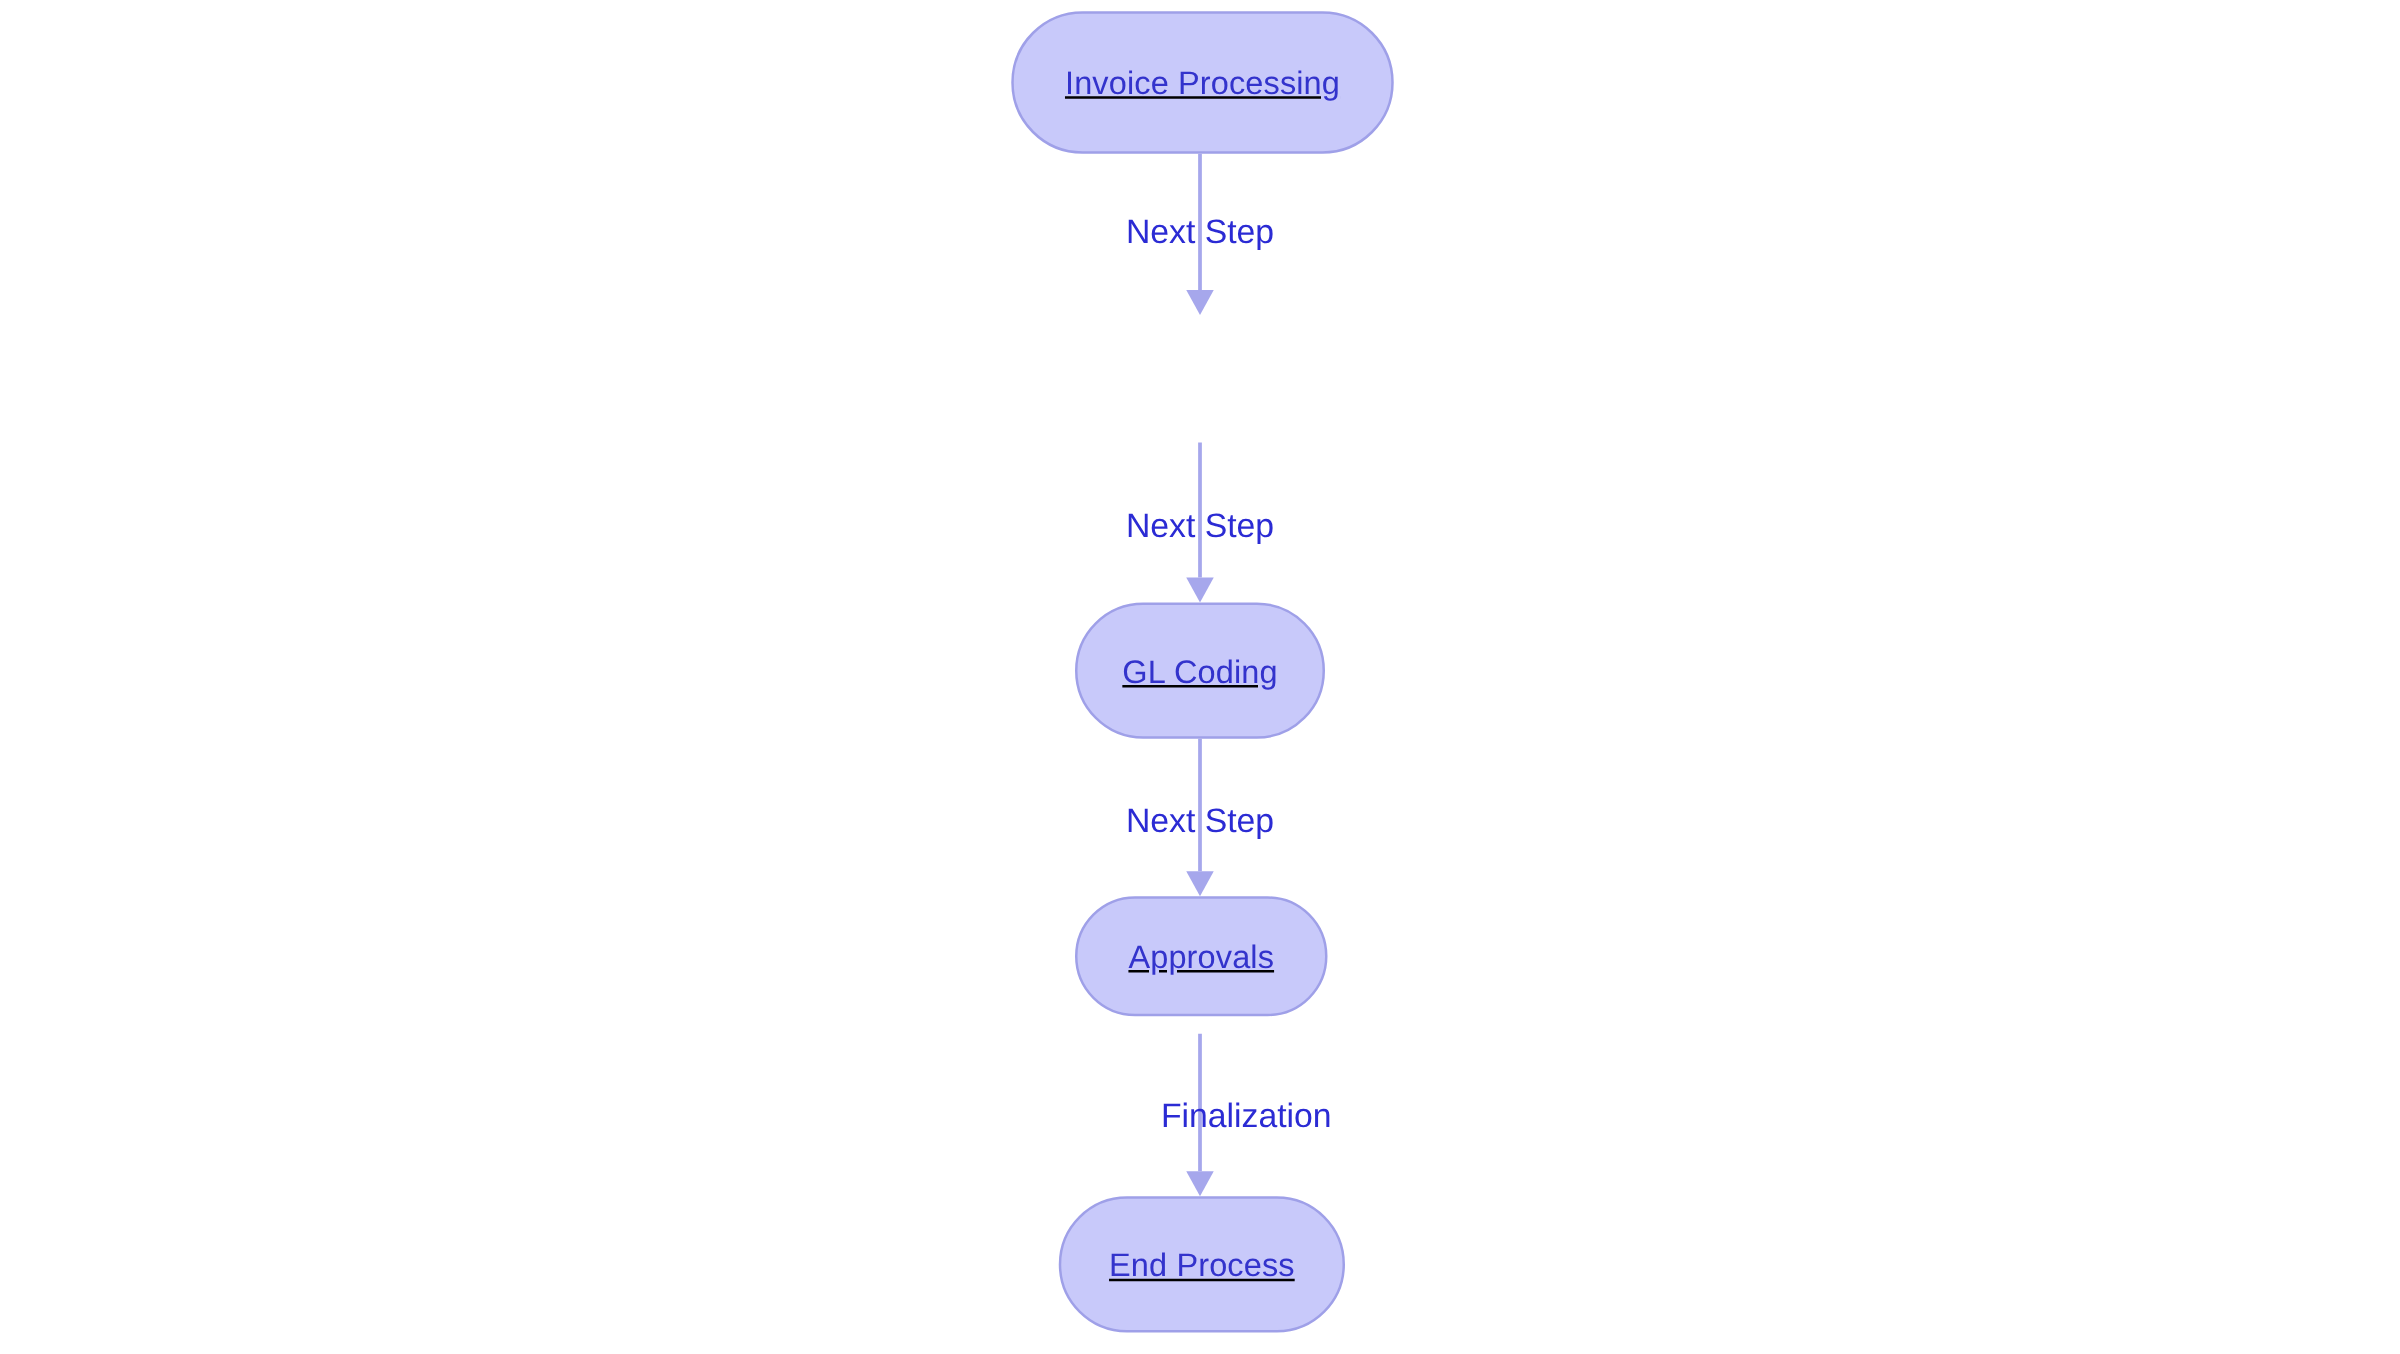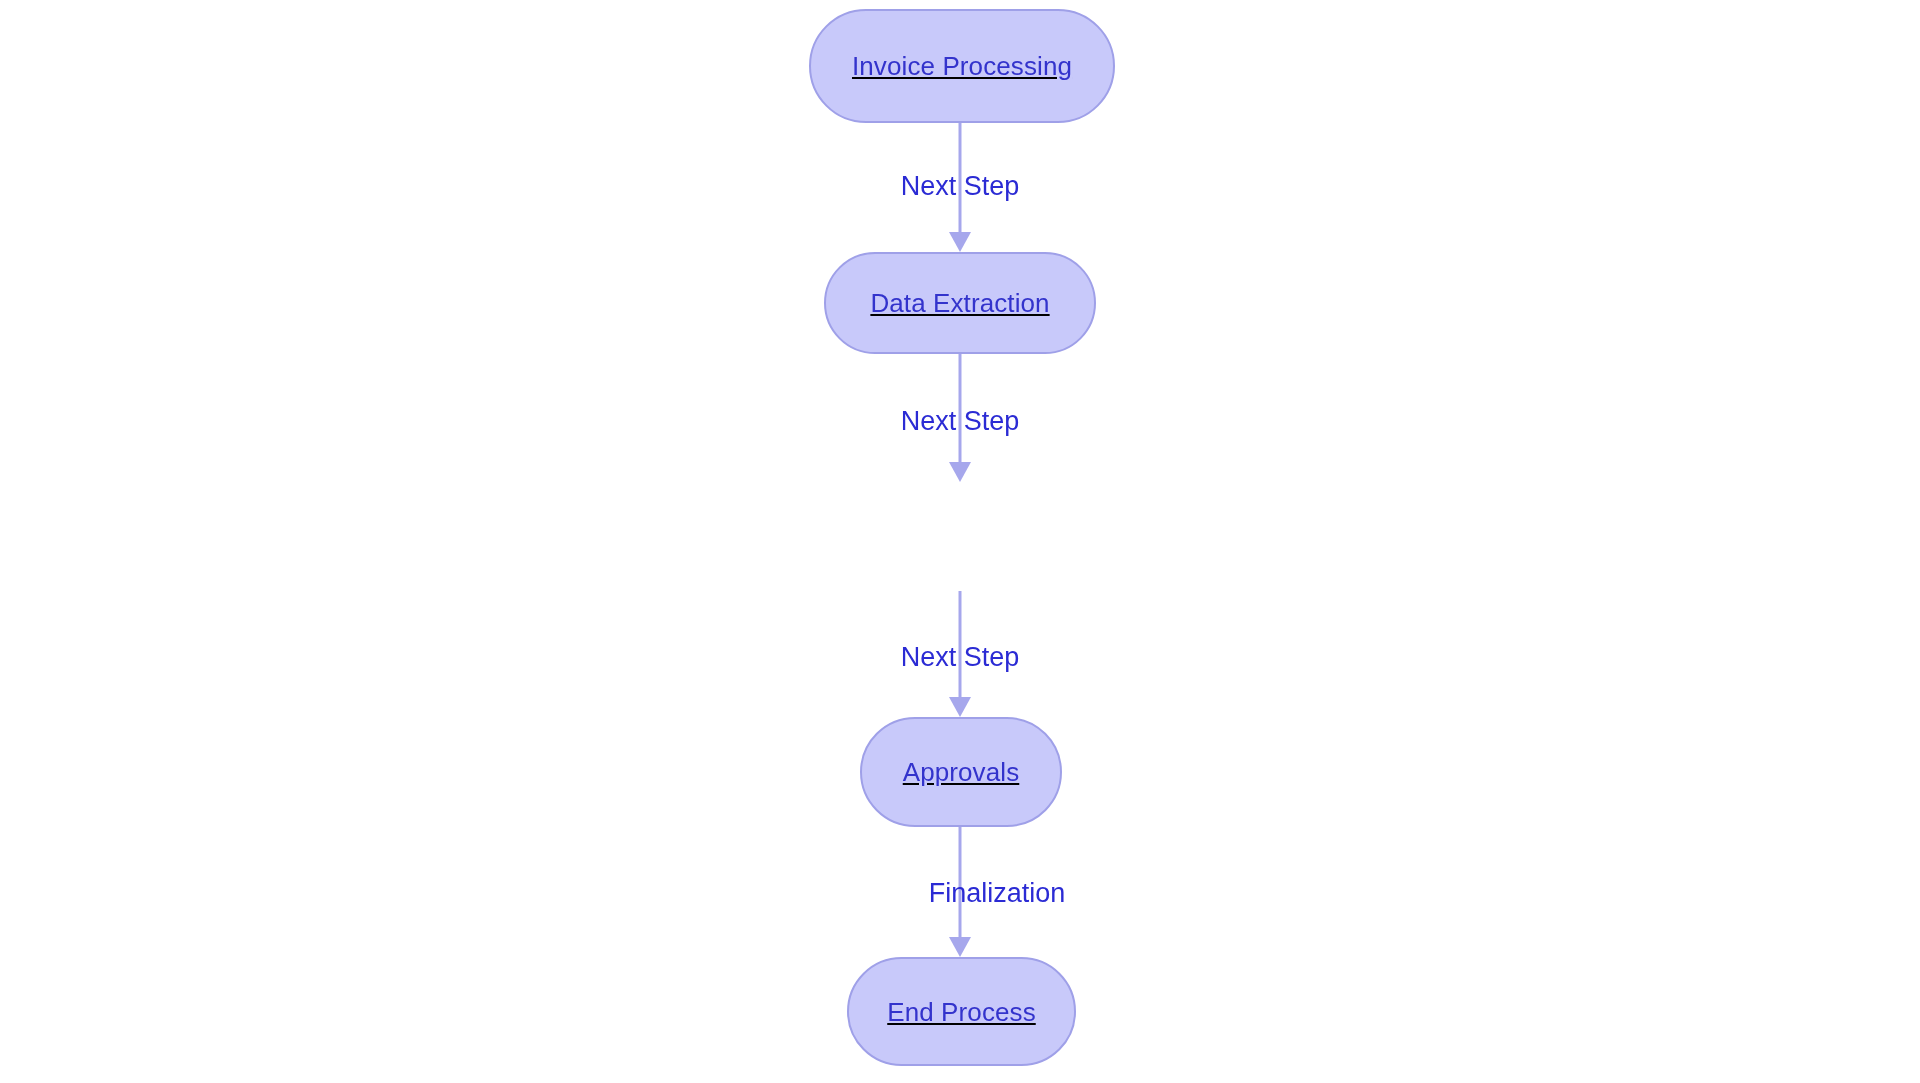--- a/index.html
+++ b/index.html
@@ -41,21 +41,21 @@
     font-weight: 400;
     letter-spacing: 0.1px;
     line-height: 1;
     white-space: nowrap;
     font-family: "Liberation Sans", "DejaVu Sans", sans-serif;
   }
 
   #node-invoice-processing { left: 809px;  top: 9px;   width: 306px; height: 114px; }
   #node-data-extraction    { left: 824px;  top: 252px; width: 272px; height: 102px; }
   #node-gl-coding          { left: 860px;  top: 482px; width: 200px; height: 109px; }
-  #node-approvals          { left: 860px;  top: 717px; width: 202px; height: 110px; }
+  #node-approvals          { left: 860px;  top: 717px; width: 202px; height: 96px; }
   #node-end-process        { left: 847px;  top: 957px; width: 229px; height: 109px; }
 
   
   .edge {
     position: absolute;
     left: 0;
     top: 0;
     width: 1920px;
     height: 1083px;
     overflow: visible;
@@ -121,24 +121,24 @@
   <div class="edge-label" id="edge-label-2">Next Step</div>
 
   <div class="edge-label" id="edge-label-3">Next Step</div>
 
   <div class="edge-label" id="edge-label-4">Finalization</div>
 
   <div class="node" id="node-invoice-processing">
     <span class="node-label">Invoice Processing</span>
   </div>
 
-  <div class="node" id="node-data-extraction">
-    <span class="node-label">Data Extraction</span>
+
+  <div class="node" id="node-gl-coding">
+    <span class="node-label">GL Coding</span>
   </div>
-
 
   <div class="node" id="node-approvals">
     <span class="node-label">Approvals</span>
   </div>
 
   <div class="node" id="node-end-process">
     <span class="node-label">End Process</span>
   </div>
 
 </div>

